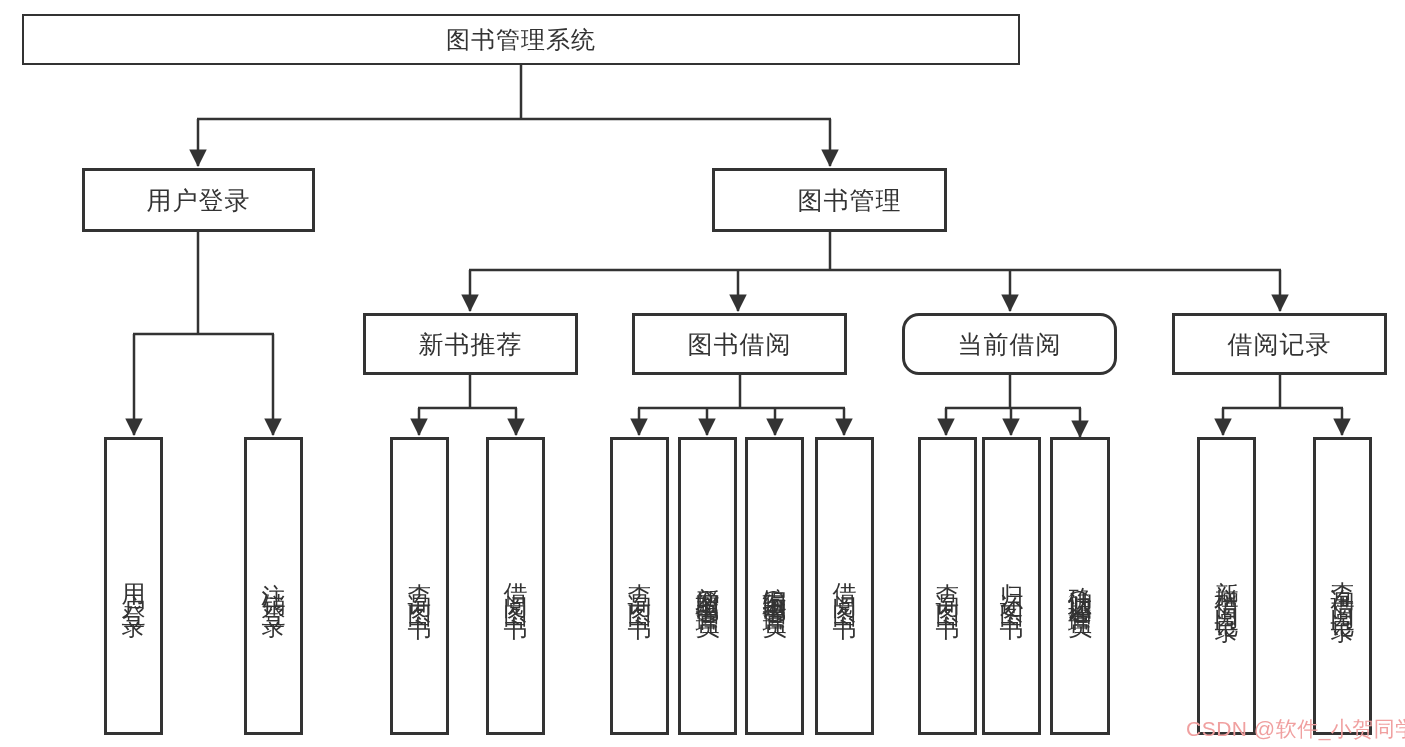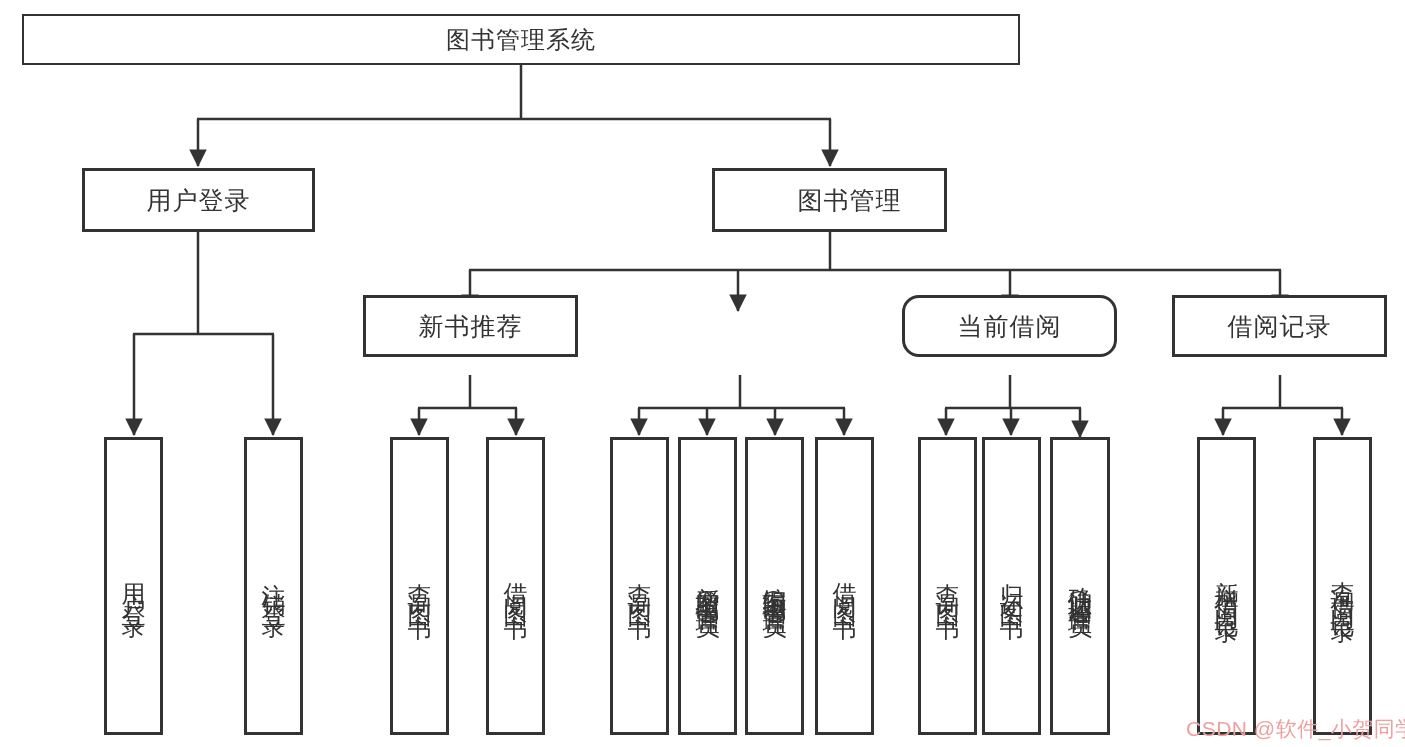--- a/index.html
+++ b/index.html
@@ -24,21 +24,21 @@
   .hnode{font-size:25px;letter-spacing:1px;}
 
   
   .n-root{left:22px;top:14px;width:998px;height:51px;border-width:2px;font-size:24px;}
 
   
   .n-user{left:82px;top:168px;width:233px;height:64px;}
   .n-mgmt{left:712px;top:168px;width:235px;height:64px;padding-left:40px;}
 
   
-  .l3{top:295px;width:215px;height:62px;}
+  .l3{top:313px;width:215px;height:62px;}
   .n-newbooks{left:363px;}
   .n-borrow{left:632px;}
   .n-current{left:902px;border-radius:17px;}
   .n-records{left:1172px;}
 
   
   .leaf{top:437px;width:59px;height:298px;}
   .leaf span{
     writing-mode:vertical-rl;
     text-orientation:mixed;
@@ -129,20 +129,23 @@
   <div class="node hnode n-user">
     <span>用户登录</span>
   </div>
   <div class="node hnode n-mgmt">
     <span>图书管理</span>
   </div>
 
   <div class="node hnode l3 n-newbooks">
     <span>新书推荐</span>
   </div>
+  <div class="node hnode l3 n-borrow">
+    <span>图书借阅</span>
+  </div>
   <div class="node hnode l3 n-current">
     <span>当前借阅</span>
   </div>
   <div class="node hnode l3 n-records">
     <span>借阅记录</span>
   </div>
 
   <div class="node leaf sp-wide x-ul-login">
     <span>用户登录</span>
   </div>

